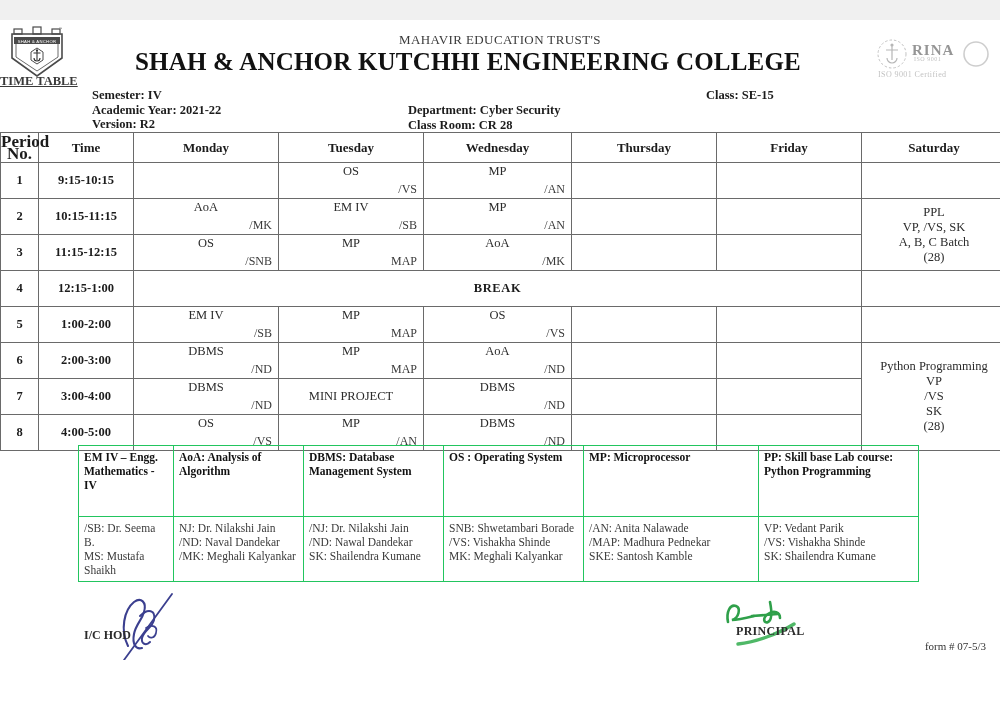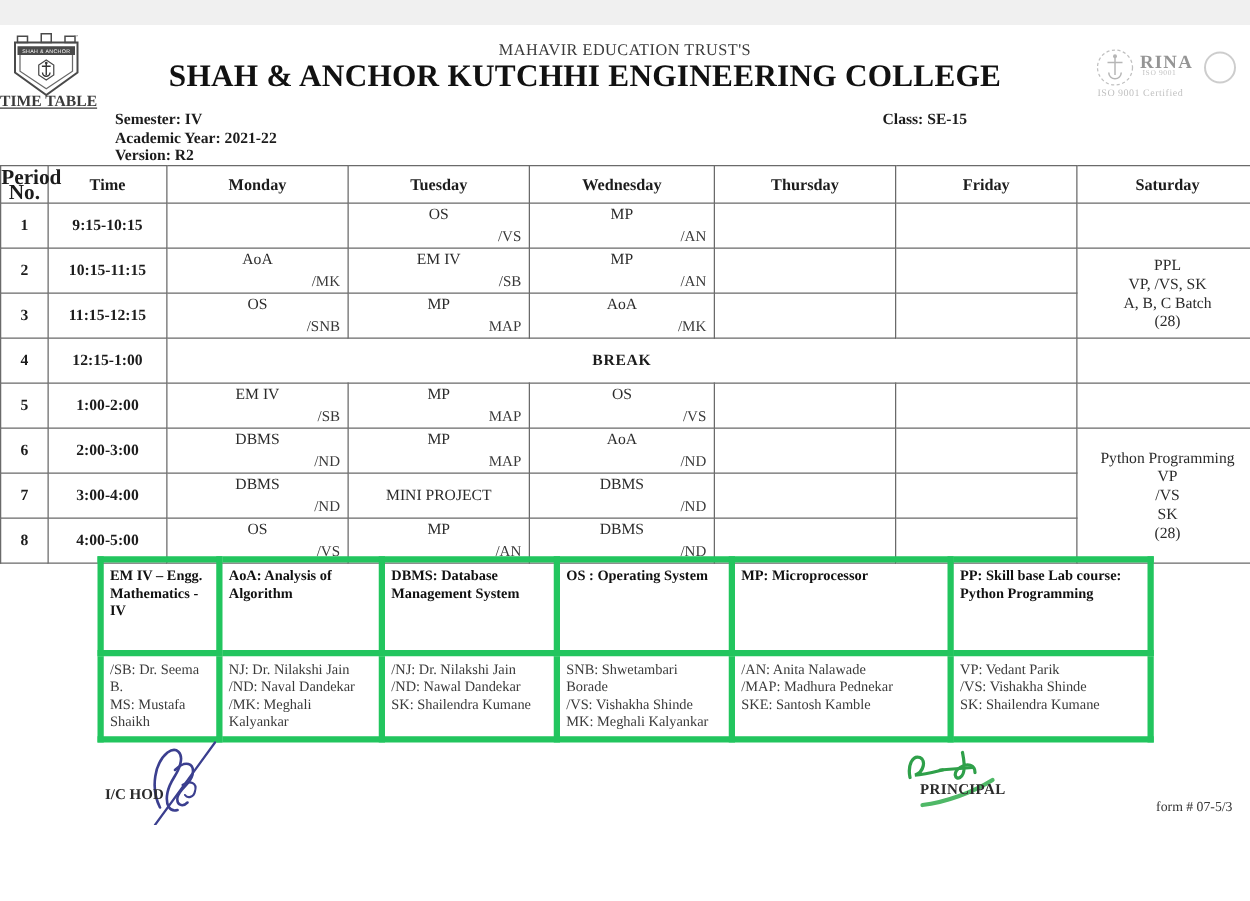--- a/index.html
+++ b/index.html
@@ -200,21 +200,21 @@
     left: 78px;
     top: 425px;
     width: 840px;
   }
   table.legend {
     border-collapse: collapse;
     table-layout: fixed;
     width: 840px;
   }
   table.legend td {
-    border: 5px solid #22c55e;
+    border: 1px solid #22c55e;
     vertical-align: top;
     padding: 4px 5px;
     font-size: 11.5px;
     line-height: 14px;
   }
   table.legend td.code {
     font-weight: bold;
     height: 62px;
     color: #111;
   }
@@ -289,20 +289,24 @@
       <div class="rina-text">RINA</div>
       <div class="rina-sub">ISO 9001</div>
       <div class="iso-text">ISO 9001 Certified</div>
     </div>
 
     <div class="meta">
       <div class="meta-col c1">
         <div>Semester: IV</div>
         <div>Academic Year: 2021-22</div>
         <div>Version: R2</div>
+      </div>
+      <div class="meta-col c2">
+        <div>Department: Cyber Security</div>
+        <div>Class Room: CR 28</div>
       </div>
       <div class="meta-col c3">
         <div>Class: SE-15</div>
       </div>
     </div>
   </div>
 
   <table class="tt">
     <colgroup>
       <col class="w-period">

